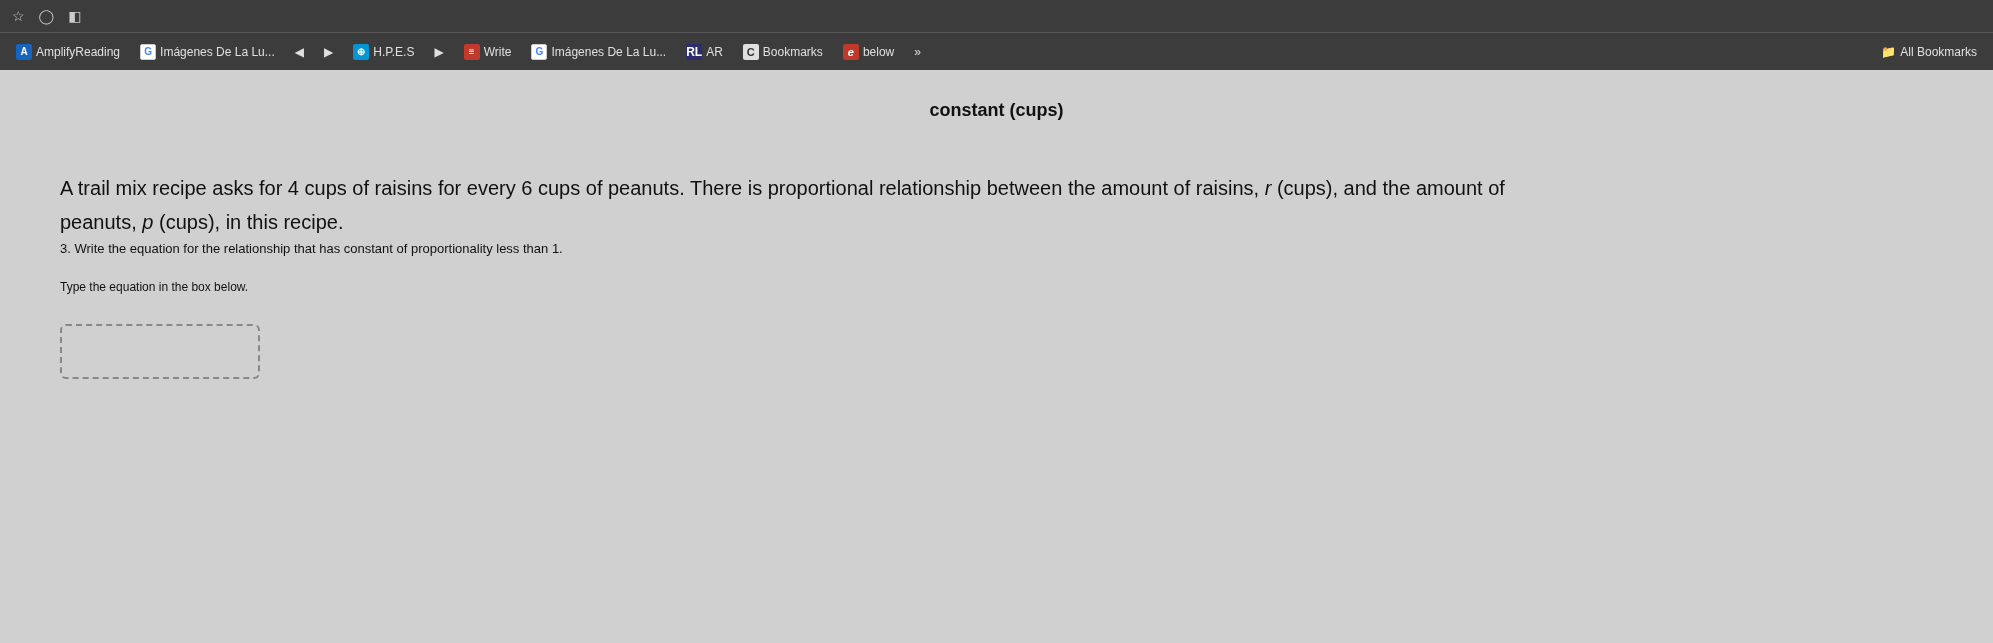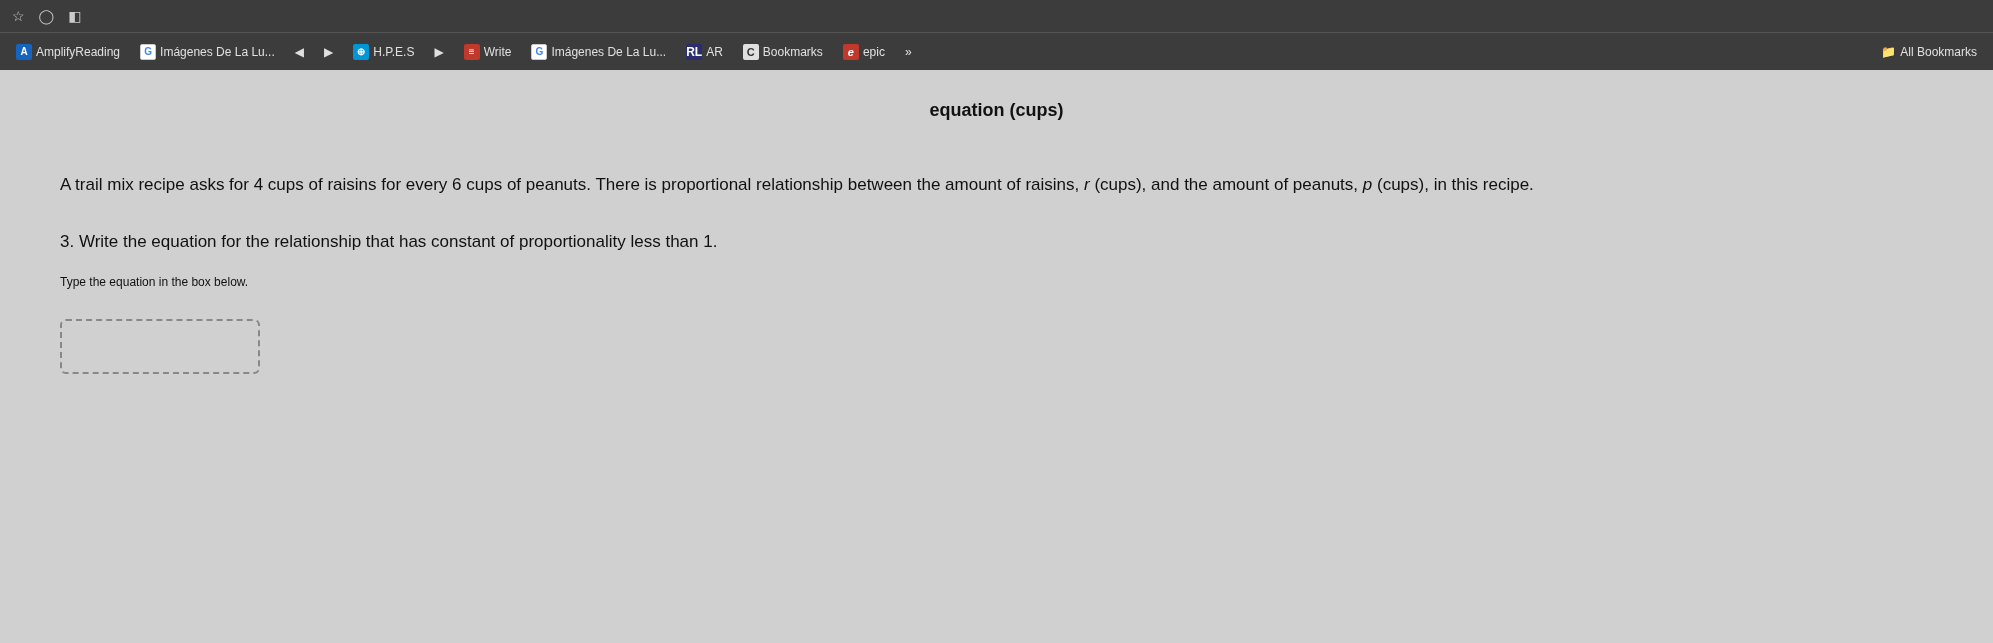--- a/index.html
+++ b/index.html
@@ -131,32 +131,31 @@
       margin-bottom: 30px;
       padding-top: 10px;
     }
 
     .content-body {
       padding: 20px 60px 20px 60px;
       max-width: 1600px;
     }
 
     .problem-text {
-      font-size: 17px;
+      font-size: 20px;
       color: #111;
       line-height: 1.7;
-      margin-bottom: 28px;
     }
 
     .problem-text em {
       font-style: italic;
     }
 
     .question-label {
-      font-size: 17px;
+      font-size: 13px;
       color: #111;
       margin-bottom: 20px;
       line-height: 1.6;
     }
 
     .type-instruction {
       font-size: 12px;
       color: #111;
       margin-bottom: 30px;
     }
@@ -242,37 +241,37 @@
     <span>AR</span>
   </div>
 
   <div class="bookmark-item">
     <span class="bm-icon bm-icon-benchmark" style="font-size:11px;">C</span>
     <span>Bookmarks</span>
   </div>
 
   <div class="bookmark-item">
     <span class="bm-icon bm-icon-epic" style="font-size:11px; font-style:italic;">e</span>
-    <span>epic</span>
+    <span>below</span>
   </div>
 
   <div class="bookmark-item">
     <span>»</span>
   </div>
 
   <div class="bm-all-bookmarks">
     <span>📁</span>
     <span>All Bookmarks</span>
   </div>
 
 </div>
 
 <div class="main-content">
 
-  <div class="content-title">equation (cups)</div>
+  <div class="content-title">constant (cups)</div>
 
   <div class="content-body">
 
     <p class="problem-text">
       A trail mix recipe asks for 4 cups of raisins for every 6 cups of peanuts. There is proportional relationship between the amount of raisins, <em>r</em> (cups), and the amount of peanuts, <em>p</em> (cups), in this recipe.
     </p>
 
     <p class="question-label">3. Write the equation for the relationship that has constant of proportionality less than 1.</p>
 
     <p class="type-instruction">Type the equation in the box below.</p>

